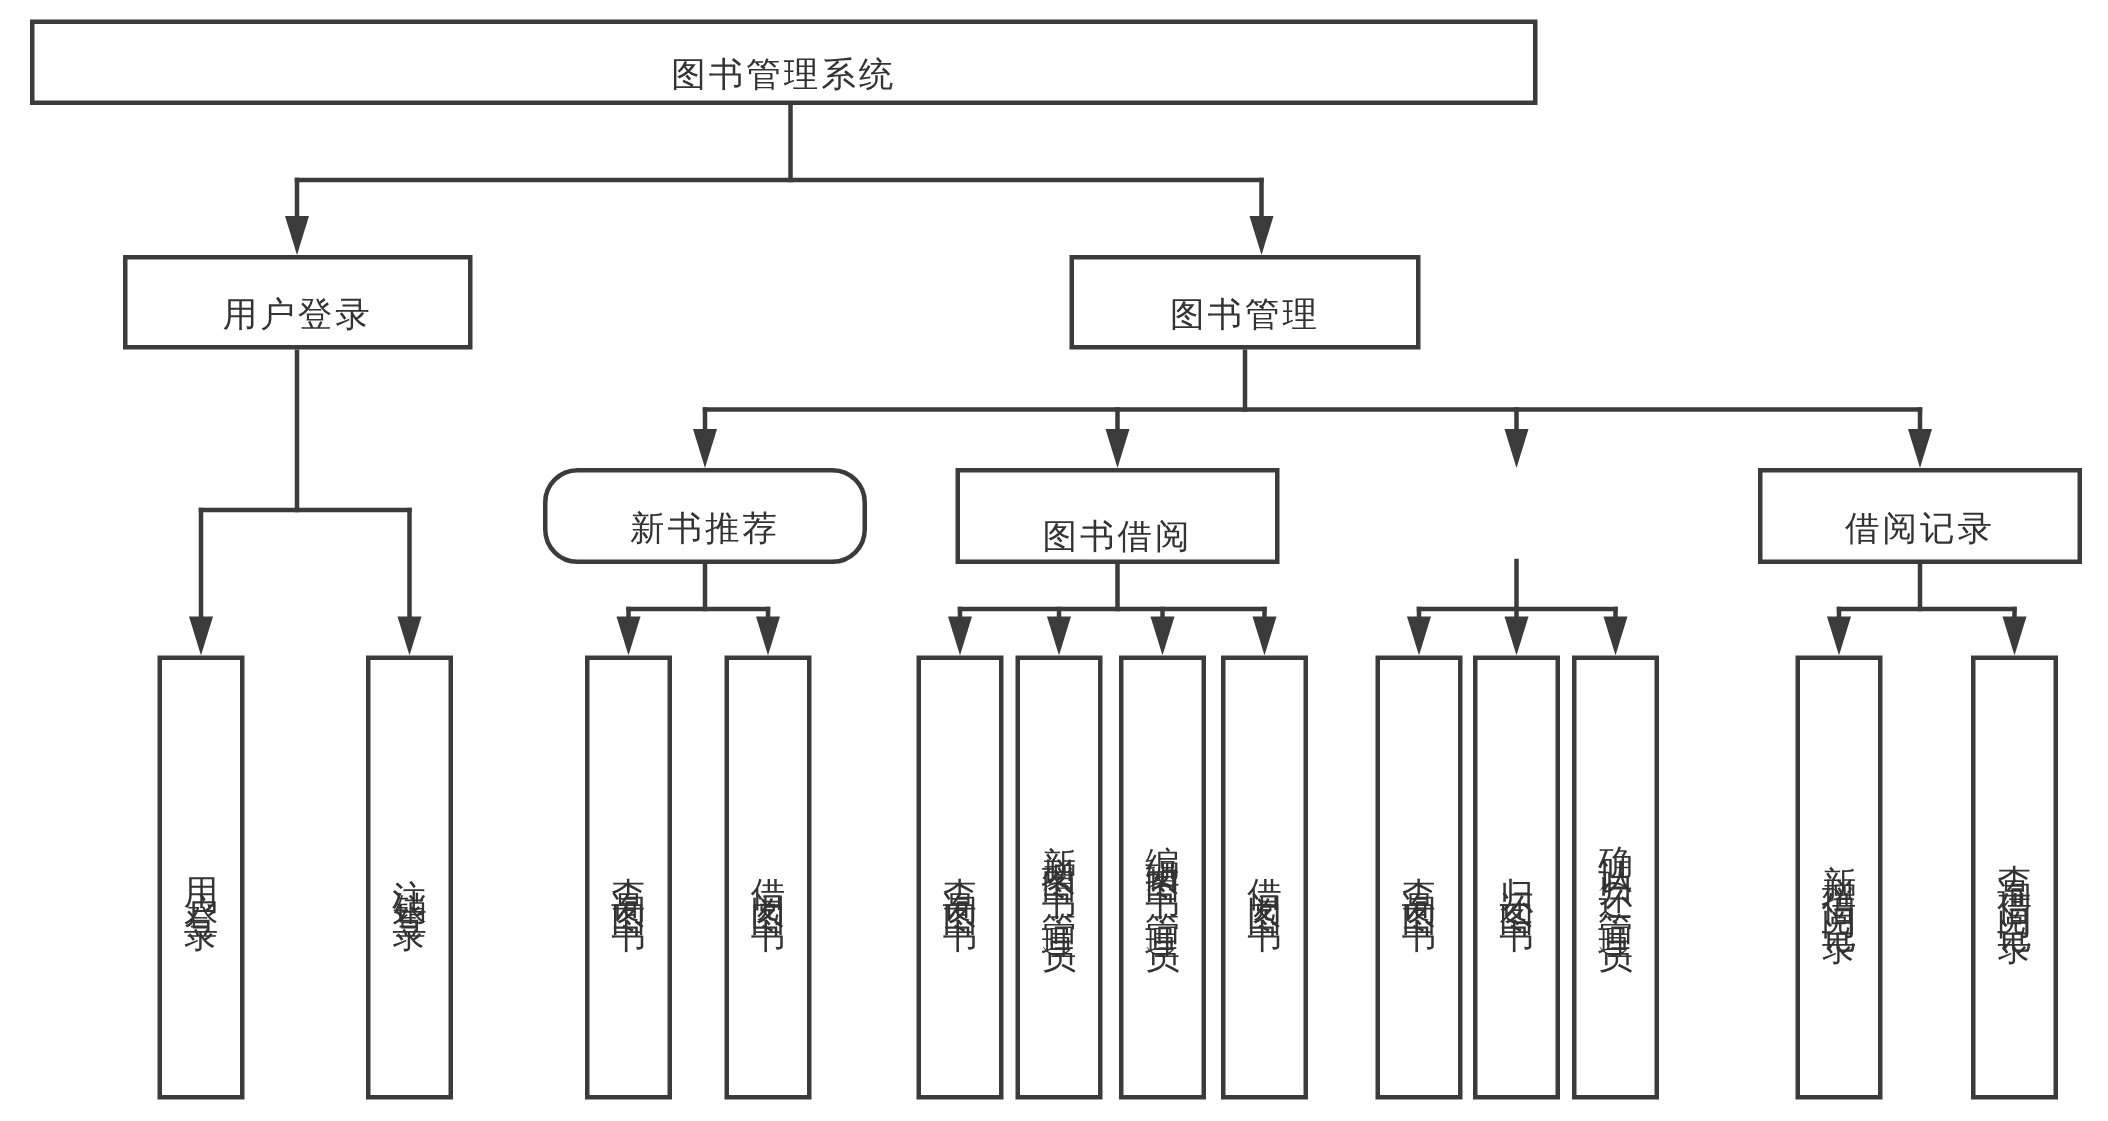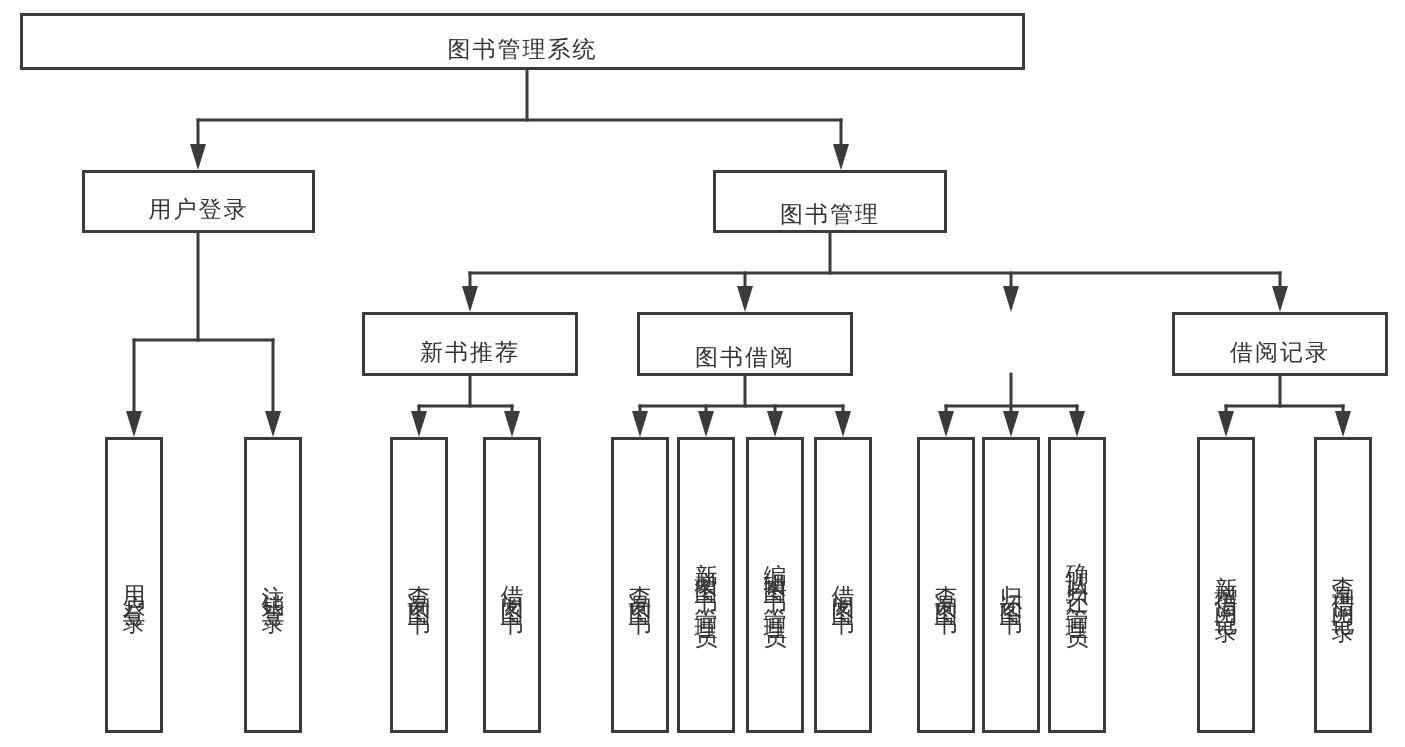--- a/index.html
+++ b/index.html
@@ -27,23 +27,23 @@
     background: #fff;
     display: flex;
     align-items: center;
     justify-content: center;
     color: var(--text);
     z-index: 2;
   }
   .h { font-size: 23px; letter-spacing: 2px; white-space: nowrap; margin-top: 16px; }
   .top-box   { left: 20px;  top: 13px;  width: 1005px; height: 57px; }
   .lvl2-user { left: 82px;  top: 170px; width: 233px;  height: 63px; }
-  .lvl2-book { left: 713px; top: 170px; width: 234px;  height: 63px; align-items: flex-end; }
+  .lvl2-book { left: 713px; top: 170px; width: 234px;  height: 63px; }
   .lvl3 { top: 312px; width: 216px; height: 64px; }
-  .lvl3-nb { left: 362px; }
+  .lvl3-nb { left: 362px; border-radius: 23px; }
   .lvl3-bb { left: 637px; align-items: flex-end; }
   .lvl3-cb { left: 904px; }
   .lvl3-br { left: 1172px; }
   .leaf {
     top: 437px;
     width: 58px;
     height: 296px;
   }
   .v {
     writing-mode: vertical-rl;

